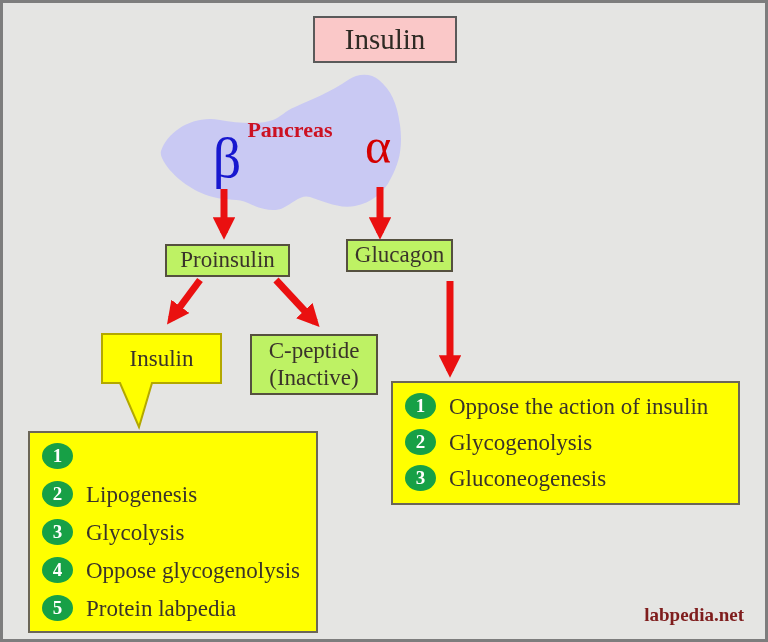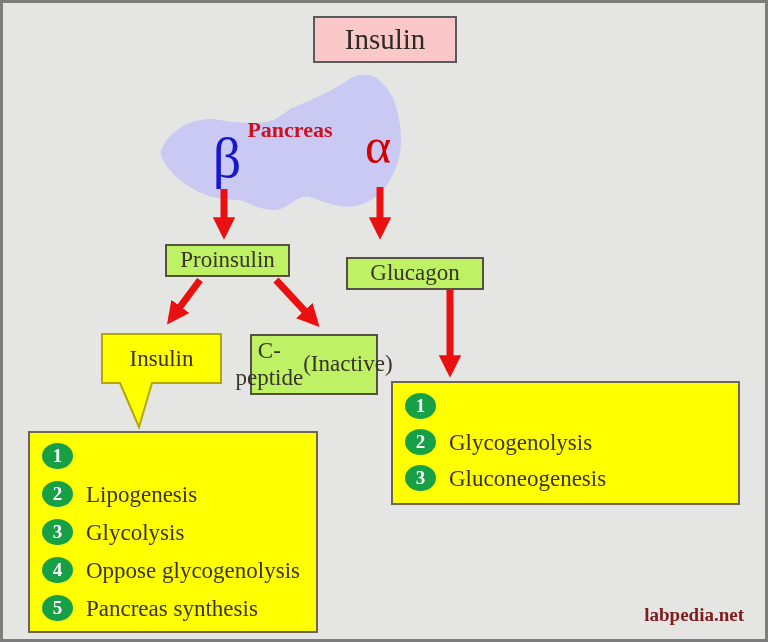--- a/index.html
+++ b/index.html
@@ -50,22 +50,22 @@
   }
 
   .node-box {
     background: #bef264;
     border: 2px solid #55503f;
     display: flex; align-items: center; justify-content: center;
     font-size: 23px; color: #3a332a; text-align: center;
     line-height: 1.15;
   }
   .proinsulin-box { left: 162px; top: 241px; width: 125px; height: 33px; }
-  .glucagon-box  { left: 343px; top: 254px; width: 138px; height: 33px; }
-  .cpeptide-box  { left: 247px; top: 331px; width: 128px; height: 61px; flex-direction: row; }
+  .glucagon-box  { left: 343px; top: 236px; width: 107px; height: 33px; }
+  .cpeptide-box  { left: 247px; top: 331px; width: 128px; height: 61px; flex-direction: column; }
 
   .insulin-label {
     left: 99px; top: 331px; width: 119px; height: 49px;
     display: flex; align-items: center; justify-content: center;
     font-size: 23px; color: #3a332a;
   }
 
   .list-box {
     background: #ffff00;
     border: 2px solid #6b6657;
@@ -170,27 +170,28 @@
     <div class="list-row">
       <span class="badge">3</span>
       <span class="row-text">Glycolysis</span>
     </div>
     <div class="list-row">
       <span class="badge">4</span>
       <span class="row-text">Oppose glycogenolysis</span>
     </div>
     <div class="list-row">
       <span class="badge">5</span>
-      <span class="row-text">Pancreas synthesis</span>
+      <span class="row-text">Protein labpedia</span>
     </div>
   </div>
 
   <div class="abs list-box glucagon-effects-box">
     <div class="list-row">
       <span class="badge">1</span>
+      <span class="row-text">Oppose the action of insulin</span>
     </div>
     <div class="list-row">
       <span class="badge">2</span>
       <span class="row-text">Glycogenolysis</span>
     </div>
     <div class="list-row">
       <span class="badge">3</span>
       <span class="row-text">Gluconeogenesis</span>
     </div>
   </div>

